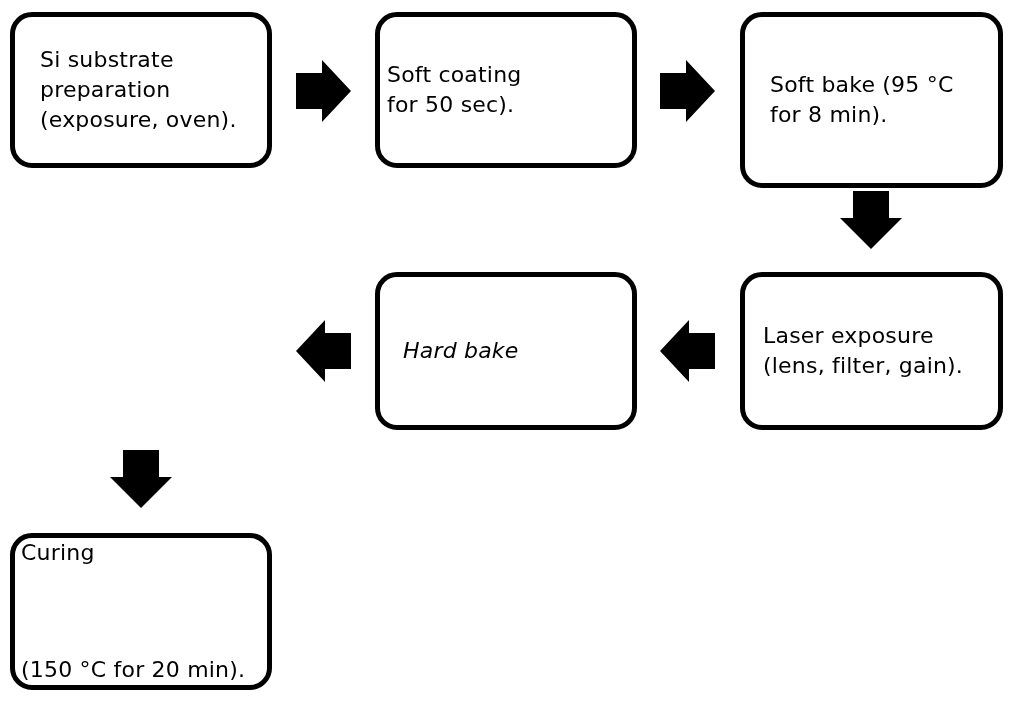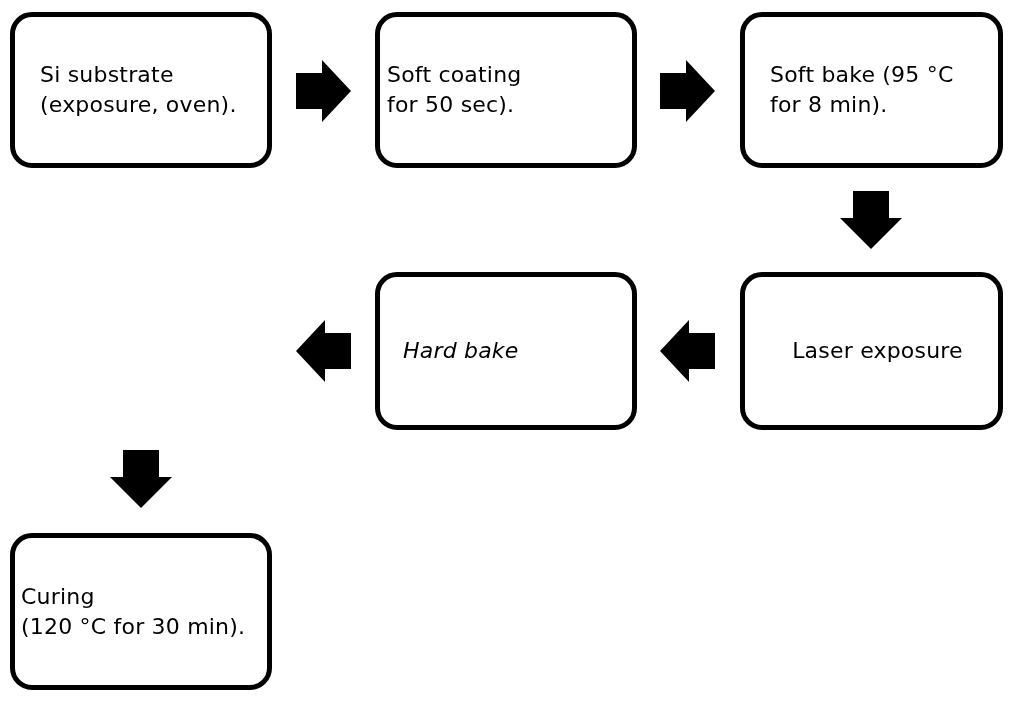--- a/index.html
+++ b/index.html
@@ -27,42 +27,43 @@
     justify-content: center;
     font-size: 22px;
     line-height: 30px;
     letter-spacing: 0.2px;
   }
   .flow-box .line { white-space: pre; display: block; }
 
   
   .b1 { left: 10px;  top: 12px;  width: 262px; height: 156px; padding-left: 25px; padding-right: 8px; }
   .b2 { left: 375px; top: 12px;  width: 262px; height: 156px; padding-left: 7px;  padding-right: 2px; }
-  .b3 { left: 740px; top: 12px;  width: 263px; height: 156px; padding-left: 25px; padding-right: 8px; }
-  .b4 { left: 740px; top: 272px; width: 263px; height: 158px; padding-left: 18px; padding-right: 6px; text-align: center; }
+  .b3 { left: 740px; top: 12px;  width: 263px; height: 176px; padding-left: 25px; padding-right: 8px; }
+  .b4 { left: 740px; top: 272px; width: 263px; height: 158px; padding-left: 18px; padding-right: 6px; }
   .b5 { left: 375px; top: 272px; width: 262px; height: 158px; padding-left: 23px; padding-right: 6px; font-style: italic; }
   .b6 { left: 10px;  top: 272px; width: 262px; height: 158px; padding-left: 52px; padding-right: 6px; }
-  .b7 { left: 10px;  top: 533px; width: 262px; height: 157px; padding-left: 6px;  padding-right: 2px; }
+  .b7 { left: 10px;  top: 533px; width: 262px; height: 157px; padding-left: 6px;  padding-right: 2px; justify-content: space-between; }
 
   .arrow { position: absolute; }
   .arrow svg { display: block; }
   .a1 { left: 296px; top: 60px; }
   .a2 { left: 660px; top: 60px; }
   .a3 { left: 840px; top: 191px; }
   .a4 { left: 660px; top: 320px; }
   .a5 { left: 296px; top: 320px; }
   .a6 { left: 110px; top: 450px; }
 </style>
 </head>
 <body>
 
 <div class="canvas">
 
   <div class="flow-box b1">
     <span class="line">Si substrate</span>
+    <span class="line">preparation</span>
     <span class="line">(exposure, oven).</span>
   </div>
 
   <div class="arrow a1">
     <svg width="55" height="62" viewBox="0 0 55 62" xmlns="http://www.w3.org/2000/svg">
       <polygon points="0,13 26,13 26,0 55,31 26,62 26,49 0,49" fill="#000000"></polygon>
     </svg>
   </div>
 
   <div class="flow-box b2">
@@ -82,20 +83,21 @@
   </div>
 
   <div class="arrow a3">
     <svg width="62" height="58" viewBox="0 0 62 58" xmlns="http://www.w3.org/2000/svg">
       <polygon points="13,0 49,0 49,27 62,27 31,58 0,27 13,27" fill="#000000"></polygon>
     </svg>
   </div>
 
   <div class="flow-box b4">
     <span class="line">Laser exposure</span>
+    <span class="line">(lens, filter, gain).</span>
   </div>
 
   <div class="arrow a4">
     <svg width="55" height="62" viewBox="0 0 55 62" xmlns="http://www.w3.org/2000/svg">
       <polygon points="55,13 29,13 29,0 0,31 29,62 29,49 55,49" fill="#000000"></polygon>
     </svg>
   </div>
 
   <div class="flow-box b5">
     <span class="line">Hard bake</span>
@@ -109,16 +111,16 @@
 
 
   <div class="arrow a6">
     <svg width="62" height="58" viewBox="0 0 62 58" xmlns="http://www.w3.org/2000/svg">
       <polygon points="13,0 49,0 49,27 62,27 31,58 0,27 13,27" fill="#000000"></polygon>
     </svg>
   </div>
 
   <div class="flow-box b7">
     <span class="line">Curing</span>
-    <span class="line">(120 °C for 30 min).</span>
+    <span class="line">(150 °C for 20 min).</span>
   </div>
 
 </div>
 
 </body></html>

